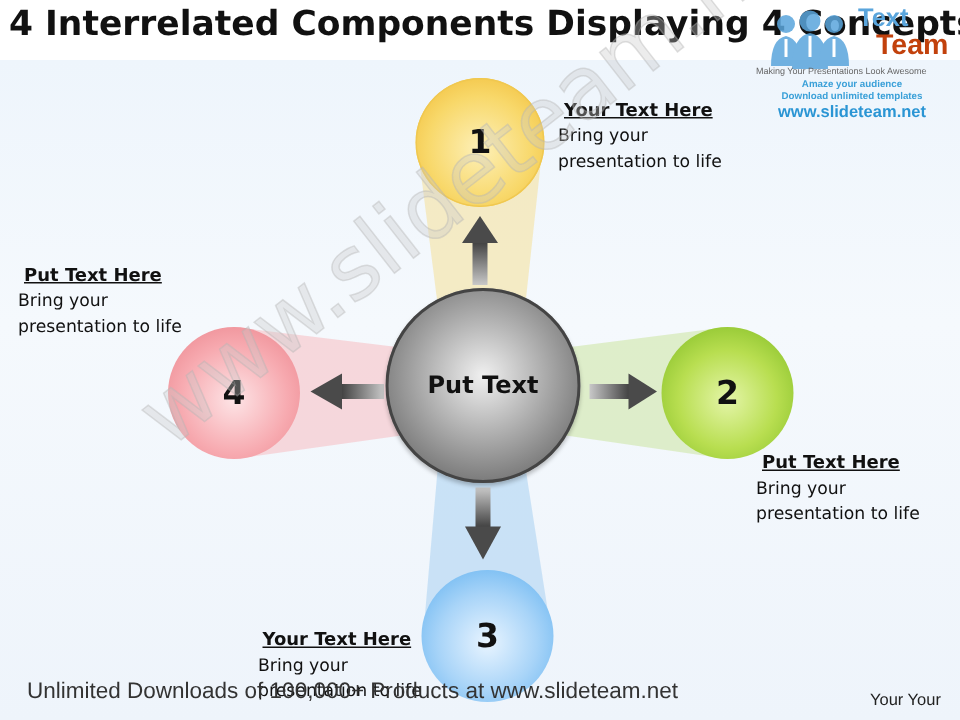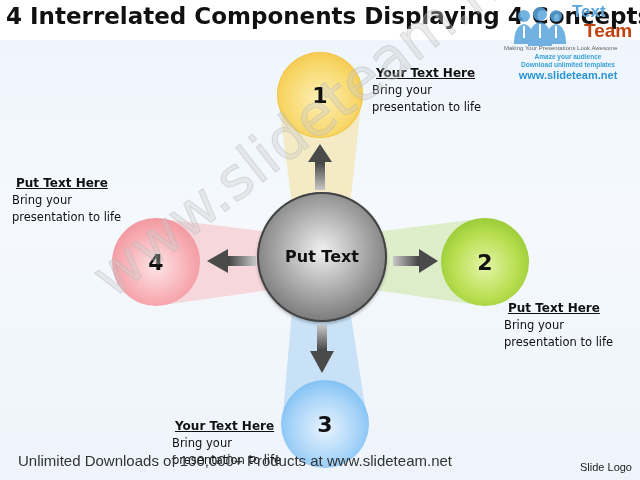--- a/index.html
+++ b/index.html
@@ -185,13 +185,13 @@
   <div class="callout c4">
     <div class="head">Put Text Here</div>
     <div>Bring your</div>
     <div>presentation to life</div>
   </div>
 </div>
 
 <div class="watermark">www.slideteam.net</div>
 
 <div class="footer">Unlimited Downloads of 100,000+ Products at www.slideteam.net</div>
-<div class="logo-placeholder">Slide Logo</div>
+<div class="logo-placeholder">Your Your</div>
 
 </body></html>

